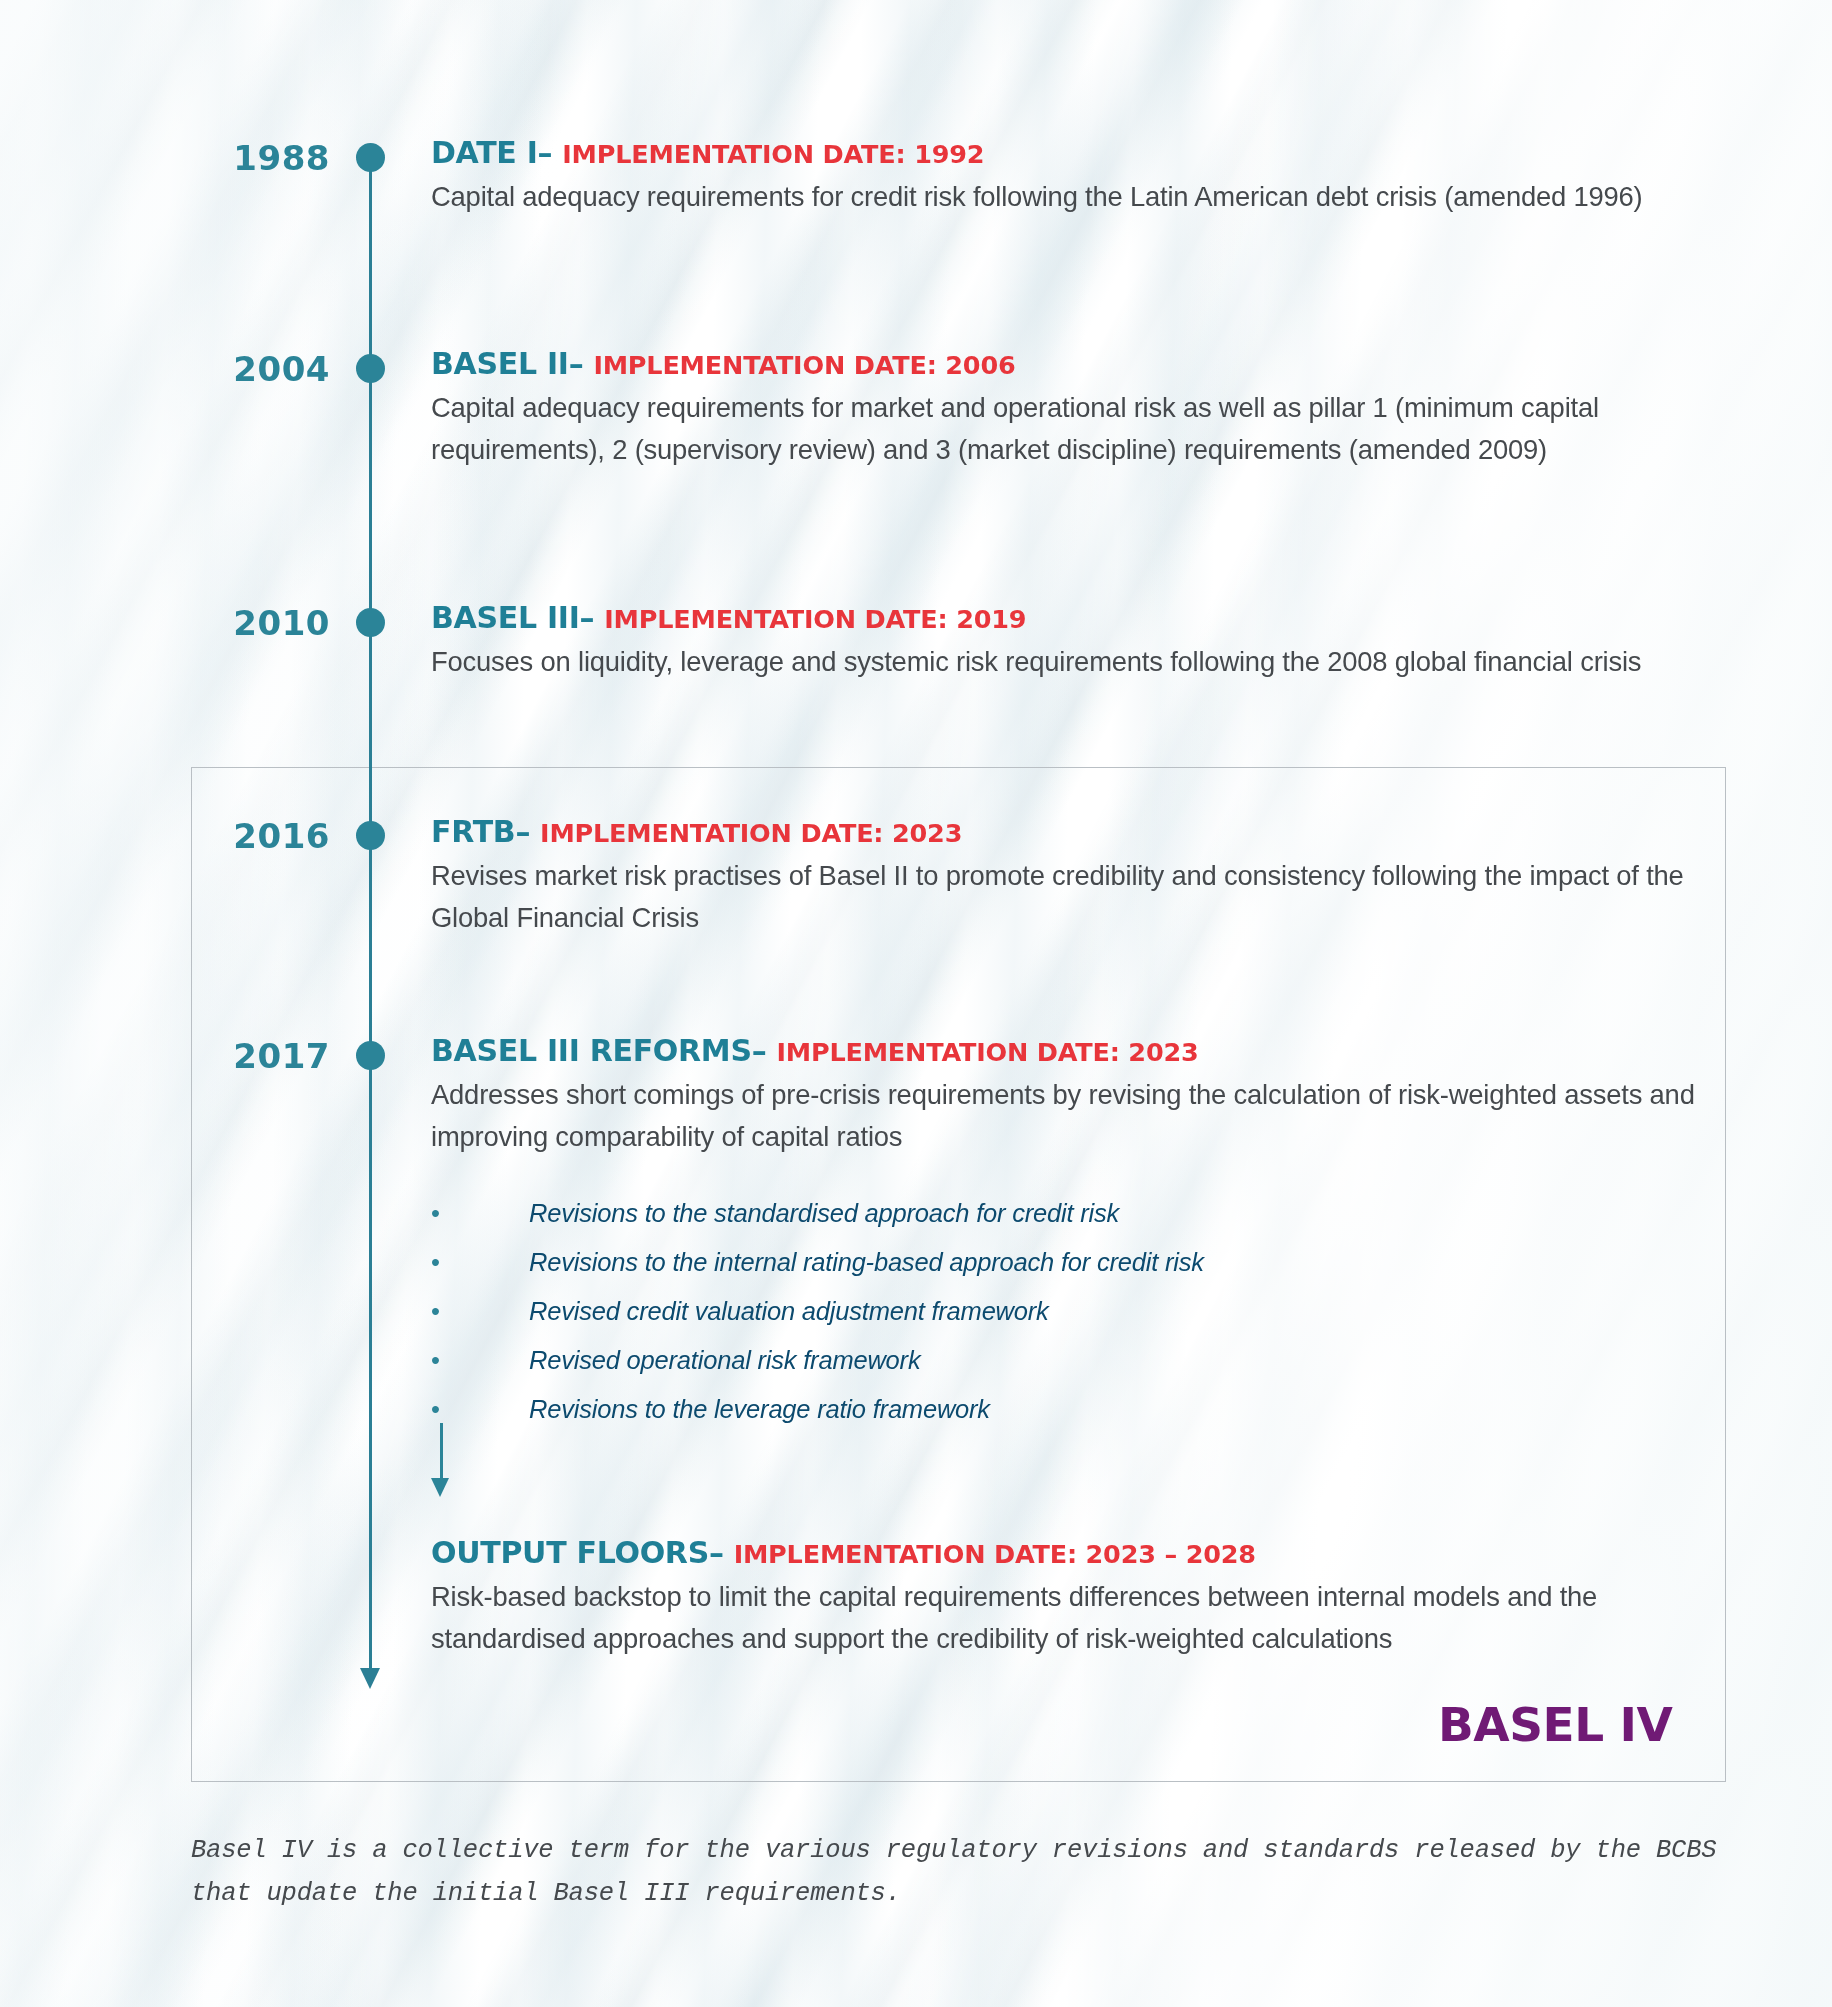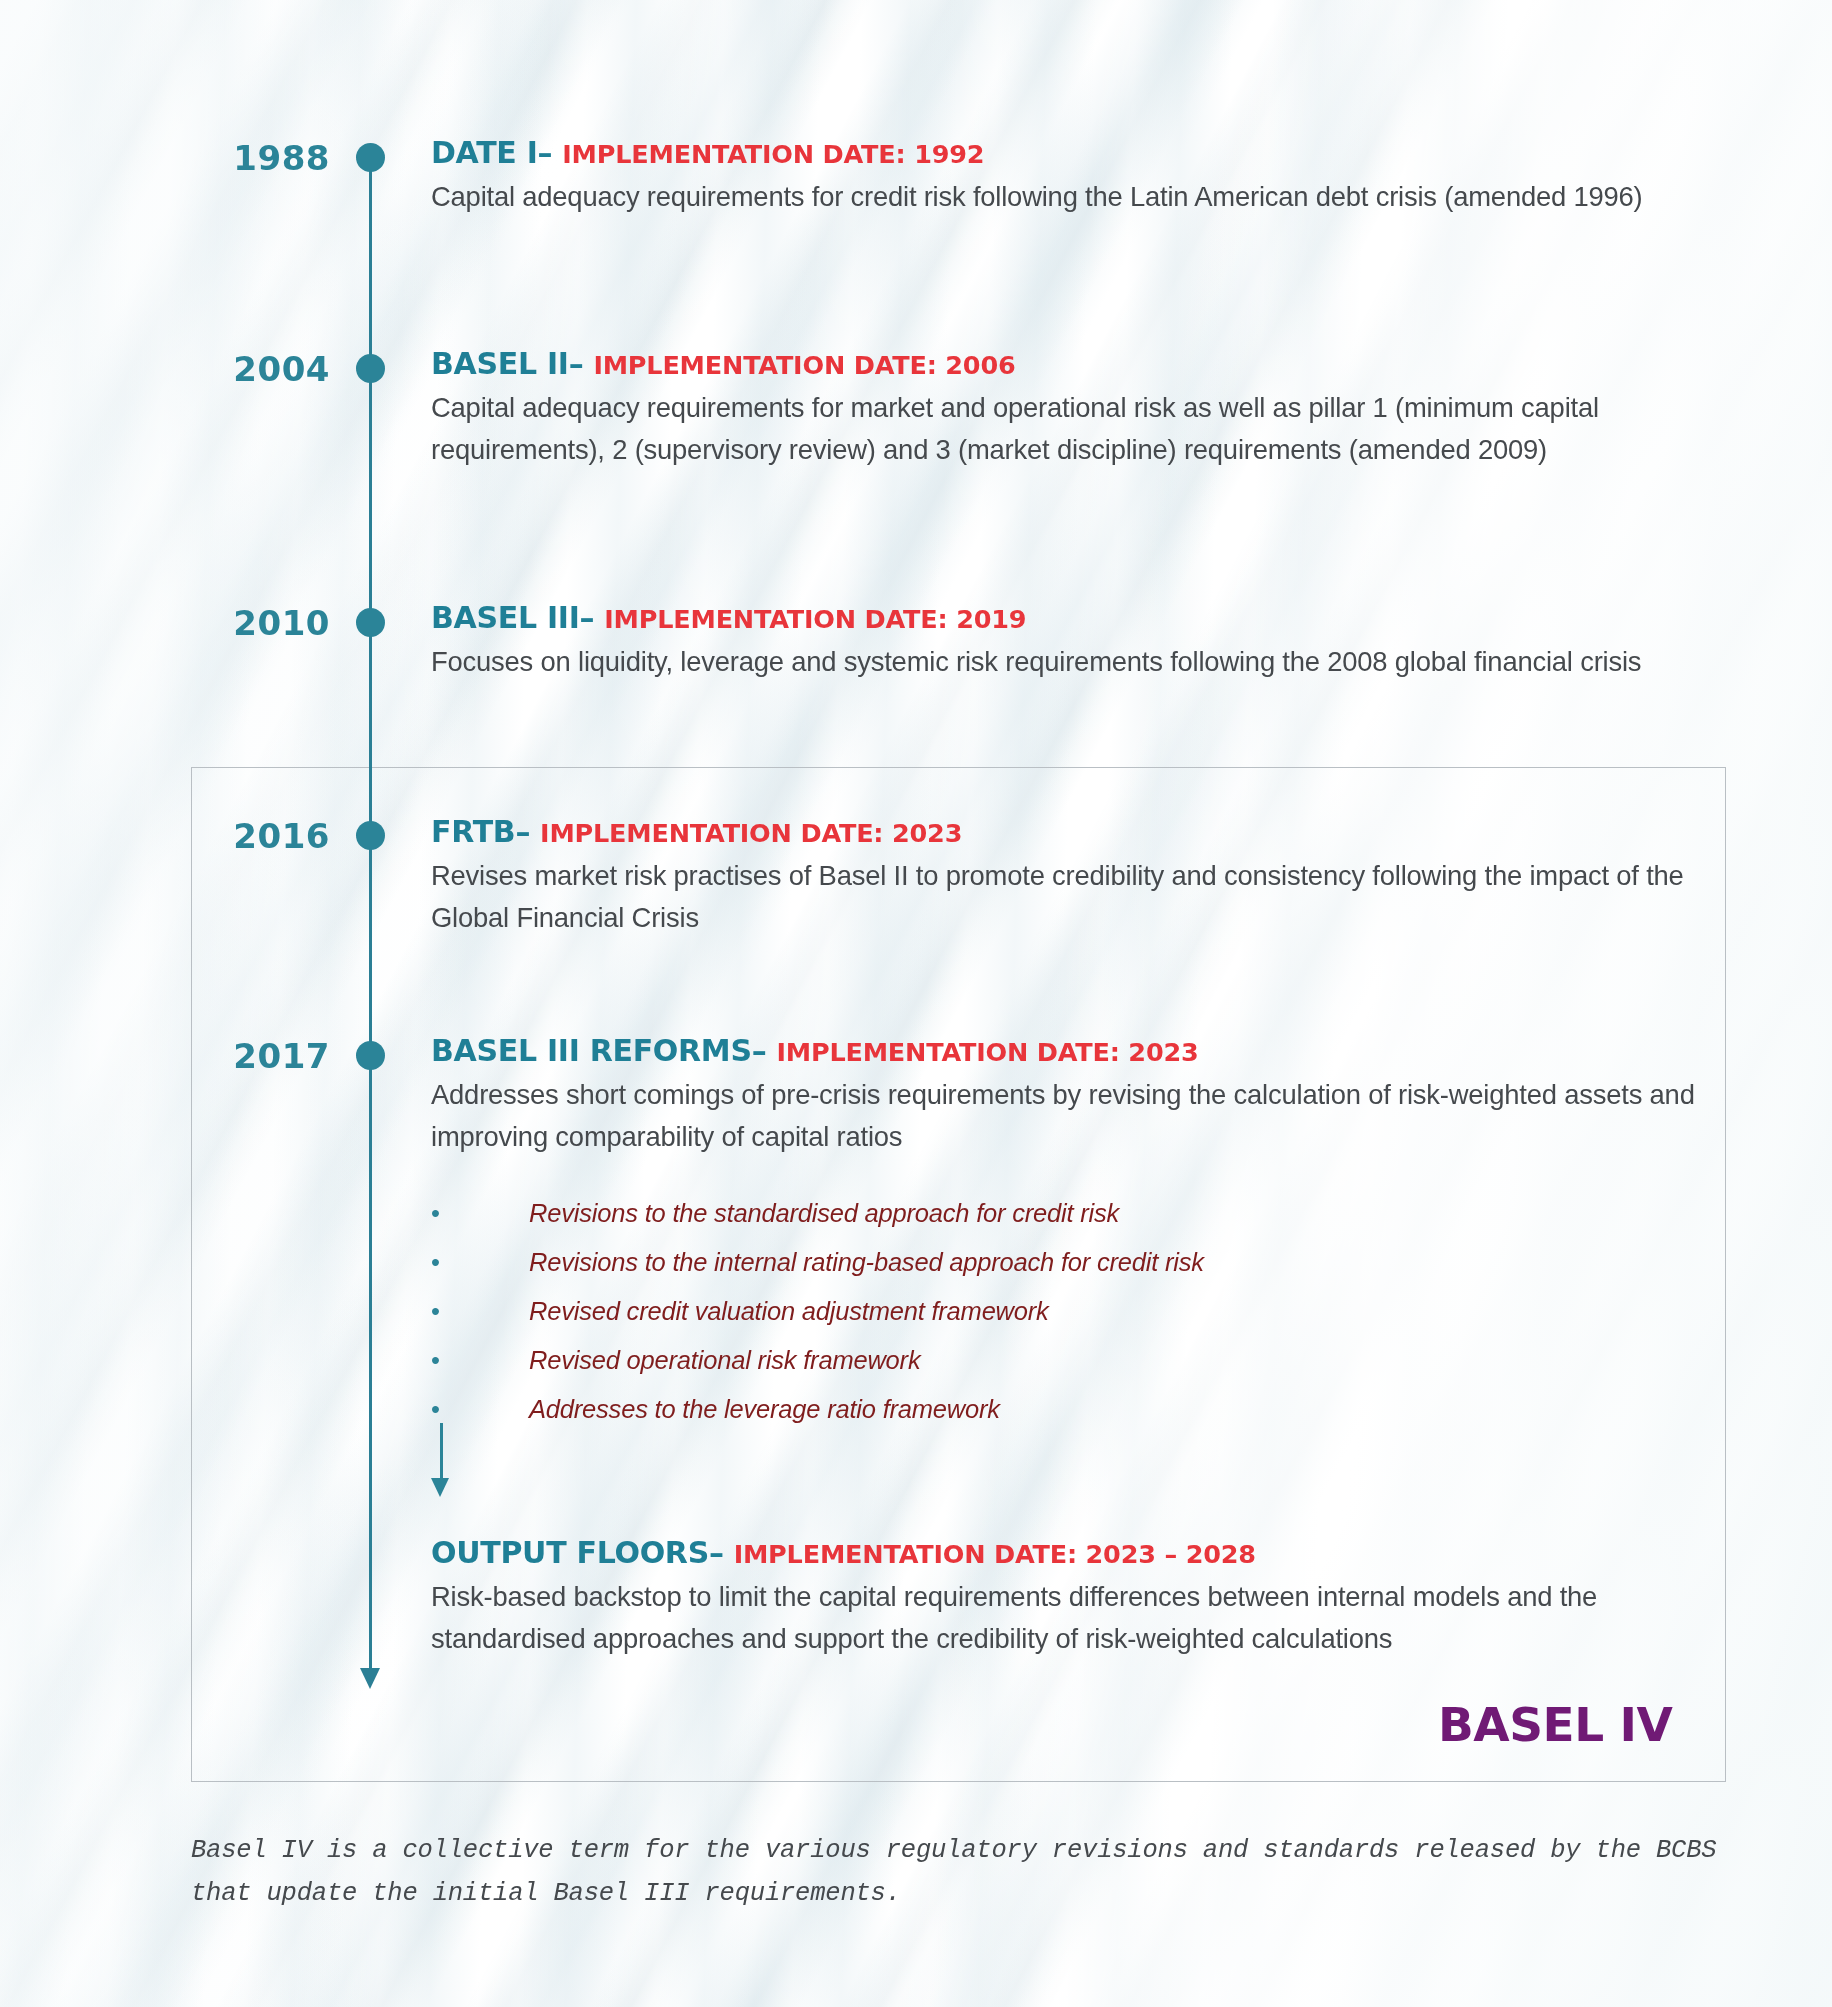--- a/index.html
+++ b/index.html
@@ -187,21 +187,21 @@
     color: #2b8498;
     font-size: 25.5px;
     line-height: 43px;
     width: 98px;
     flex: none;
   }
   .bullet-text {
     font-style: italic;
     font-size: 25.5px;
     line-height: 43px;
-    color: #7f1d1d;
+    color: #0c4a6e;
     font-family: "Liberation Sans", sans-serif;
     letter-spacing: -0.2px;
   }
 
   
   .inner-arrow-stem {
     position: absolute;
     left: 394px;
     top: 1423px;
     width: 2.9px;
@@ -336,21 +336,21 @@
       <div class="bullet-row">
         <span class="bullet-dot">•</span>
         <span class="bullet-text">Revised credit valuation adjustment framework</span>
       </div>
       <div class="bullet-row">
         <span class="bullet-dot">•</span>
         <span class="bullet-text">Revised operational risk framework</span>
       </div>
       <div class="bullet-row">
         <span class="bullet-dot">•</span>
-        <span class="bullet-text">Addresses to the leverage ratio framework</span>
+        <span class="bullet-text">Revisions to the leverage ratio framework</span>
       </div>
     </div>
 
     <div class="inner-arrow-stem"></div>
     <div class="inner-arrow-head"></div>
 
     <div class="entry" style="top:1536px;">
       <h2>
         <span class="ttl">OUTPUT FLOORS</span><span class="dash">–</span>
         <span class="impl">IMPLEMENTATION DATE: 2023 – 2028</span>

